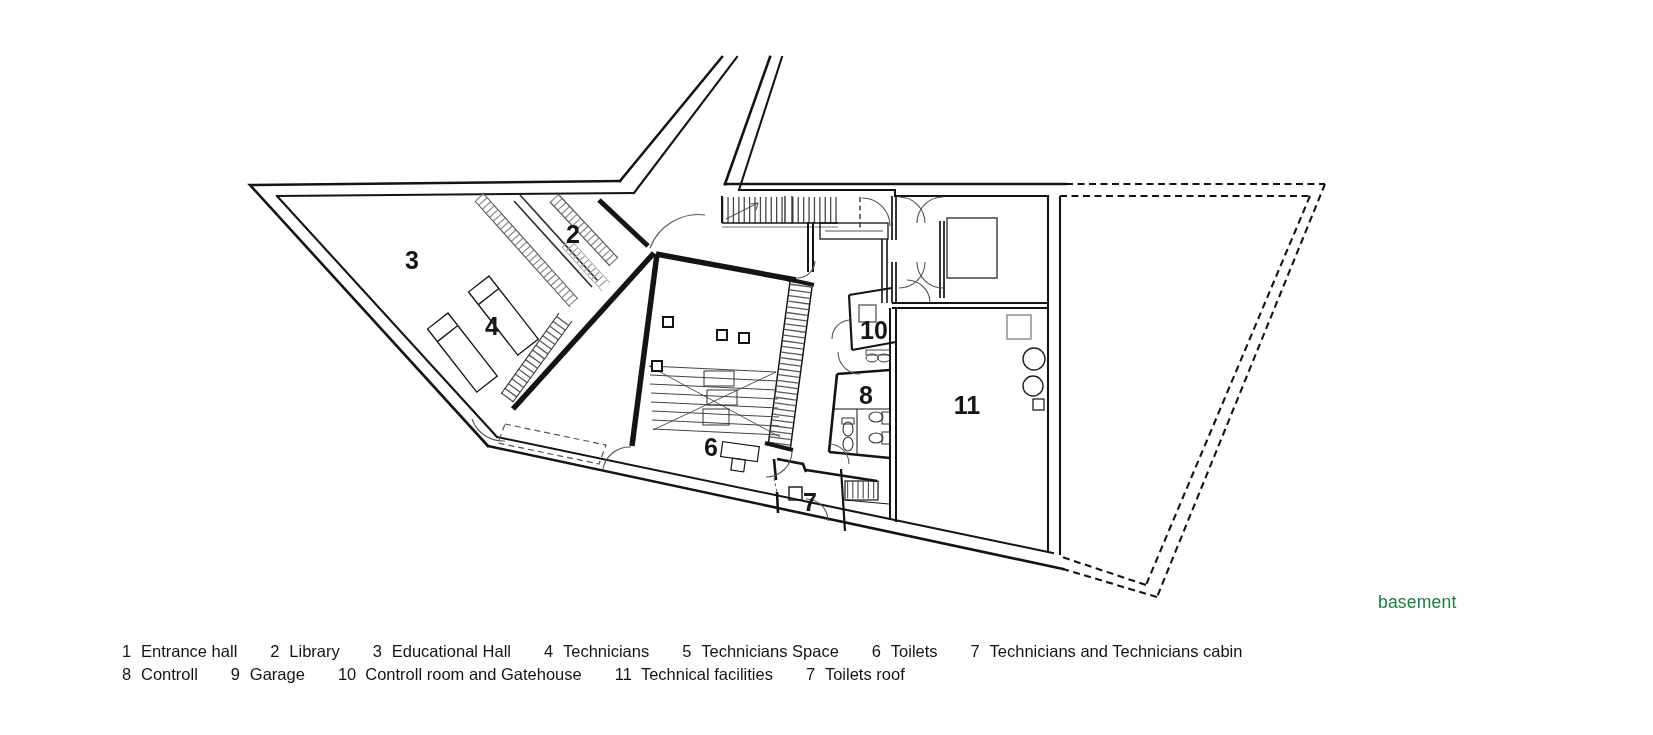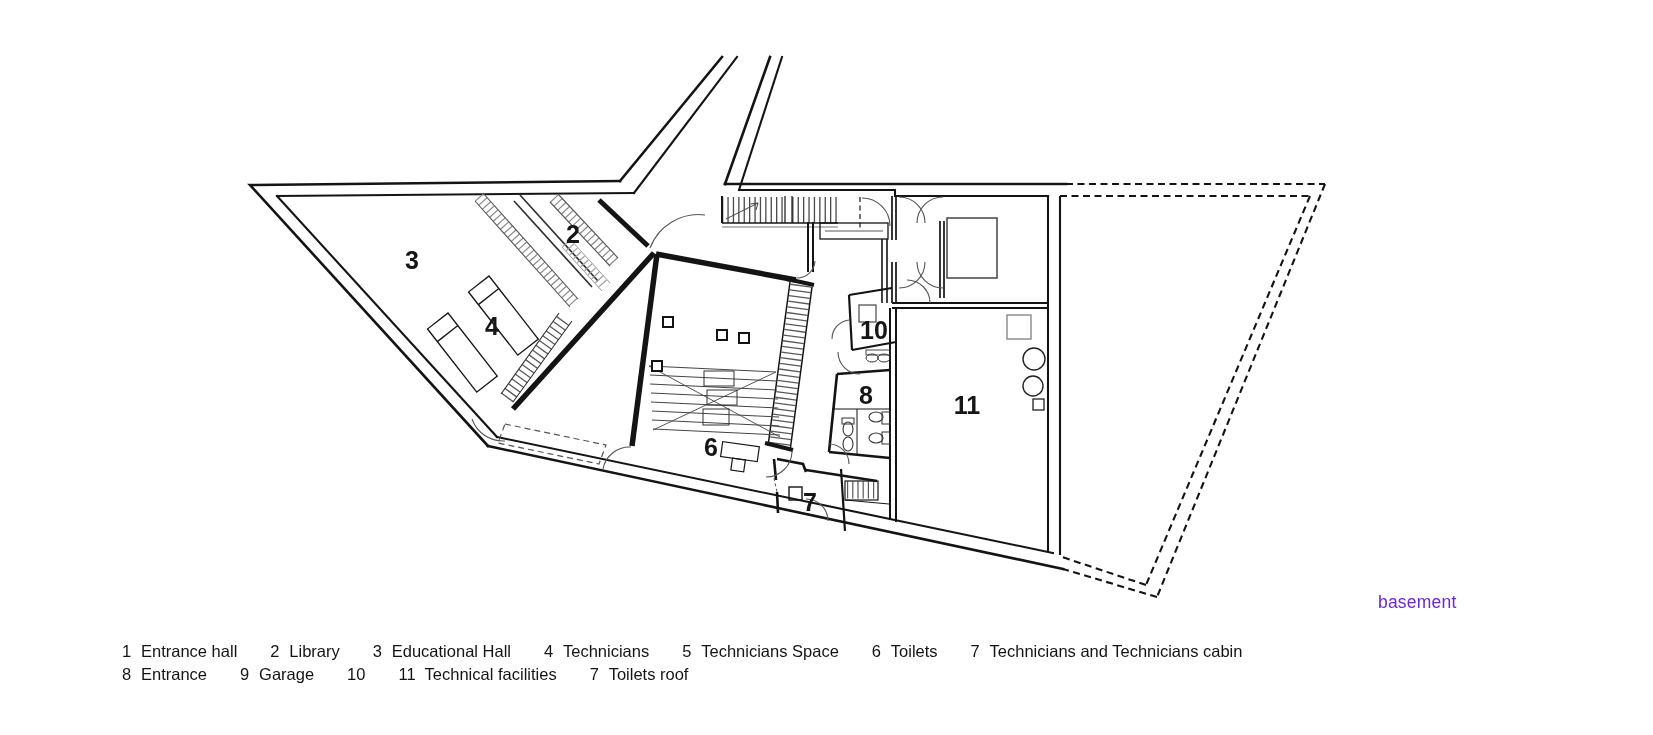--- a/index.html
+++ b/index.html
@@ -11,21 +11,21 @@
     color:#1a1a1a;
     overflow:hidden;
   }
   .plan-svg{position:absolute;left:0;top:0;}
   .plan-label{
     font-family:"Liberation Sans", sans-serif;
     font-size:25px;font-weight:600;fill:#161616;
   }
   .floor-title{
     position:absolute;left:1378px;top:592px;
-    font-size:17.5px;letter-spacing:.2px;color:#6d28d9;
+    font-size:17.5px;letter-spacing:.2px;color:#15803d;
   }
   .legend{
     position:absolute;left:122px;top:640px;width:1160px;
     font-size:16.5px;line-height:23px;color:#141414;
   }
   .legend-row{display:flex;flex-wrap:nowrap;gap:33px;white-space:nowrap;}
   .legend-item{display:inline-flex;gap:9px;}
   .legend-item .num{min-width:10px;}
 </style>
 </head>
@@ -240,28 +240,29 @@
         <span class="lbl">Toilets</span>
       </span>
       <span class="legend-item">
         <span class="num">7</span>
         <span class="lbl">Technicians and Technicians cabin</span>
       </span>
     </div>
     <div class="legend-row">
       <span class="legend-item">
         <span class="num">8</span>
-        <span class="lbl">Entrance</span>
+        <span class="lbl">Controll</span>
       </span>
       <span class="legend-item">
         <span class="num">9</span>
         <span class="lbl">Garage</span>
       </span>
       <span class="legend-item">
         <span class="num">10</span>
+        <span class="lbl">Controll room and Gatehouse</span>
       </span>
       <span class="legend-item">
         <span class="num">11</span>
         <span class="lbl">Technical facilities</span>
       </span>
       <span class="legend-item">
         <span class="num">7</span>
         <span class="lbl">Toilets roof</span>
       </span>
     </div>

